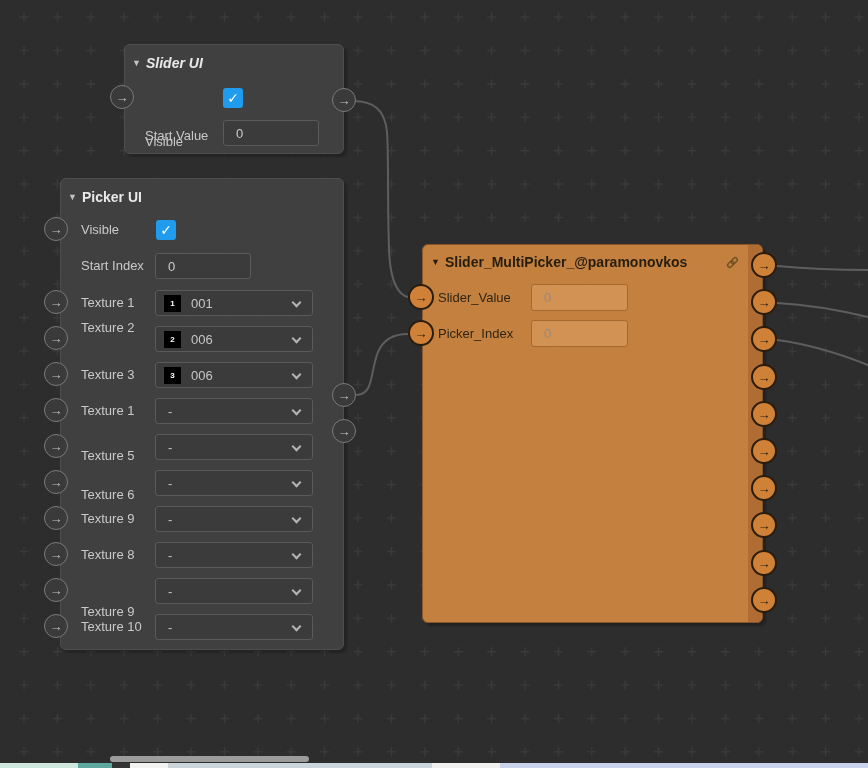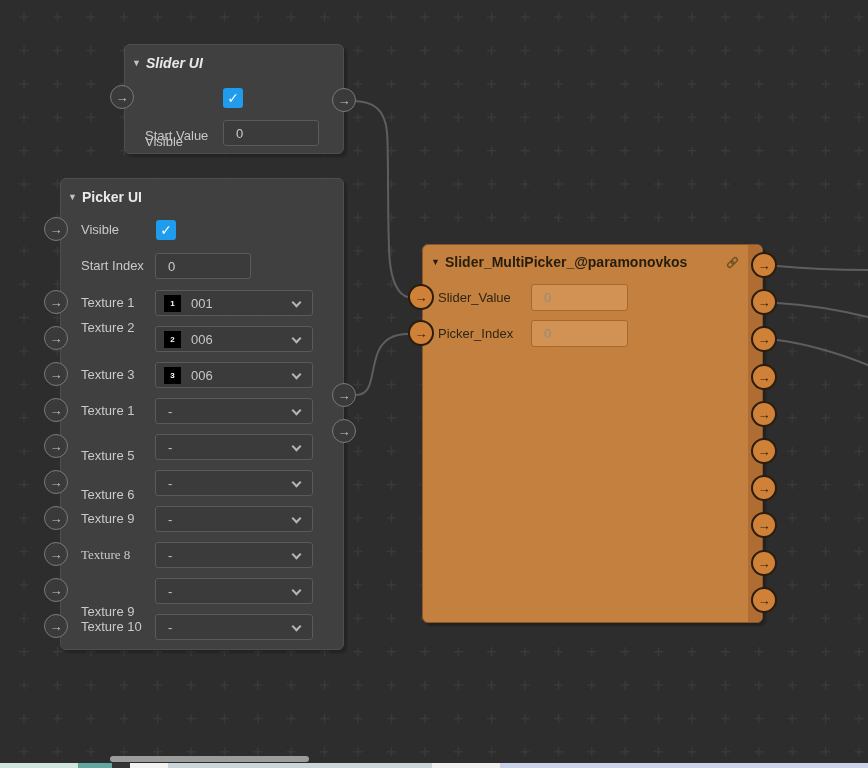--- a/index.html
+++ b/index.html
@@ -149,21 +149,21 @@
       <div class="nlabel" style="top: 284px; margin-top: 19px;">Texture 6</div>
       <div class="dropdown" style="top: 291px;">
         <span class="dval nothumb">-</span>
         <span class="chev"></span>
       </div>
       <div class="nlabel" style="top: 327px;">Texture 9</div>
       <div class="dropdown" style="top: 327px;">
         <span class="dval nothumb">-</span>
         <span class="chev"></span>
       </div>
-      <div class="nlabel" style="top: 363px; font-family: Liberation Serif, serif;">Texture 8</div>
+      <div class="nlabel" style="top: 363px;">Texture 8</div>
       <div class="dropdown" style="top: 363px;">
         <span class="dval nothumb">-</span>
         <span class="chev"></span>
       </div>
       <div class="nlabel" style="top: 420px;">Texture 9</div>
       <div class="dropdown" style="top: 399px;">
         <span class="dval nothumb">-</span>
         <span class="chev"></span>
       </div>
       <div class="nlabel" style="top: 435px;">Texture 10</div>

